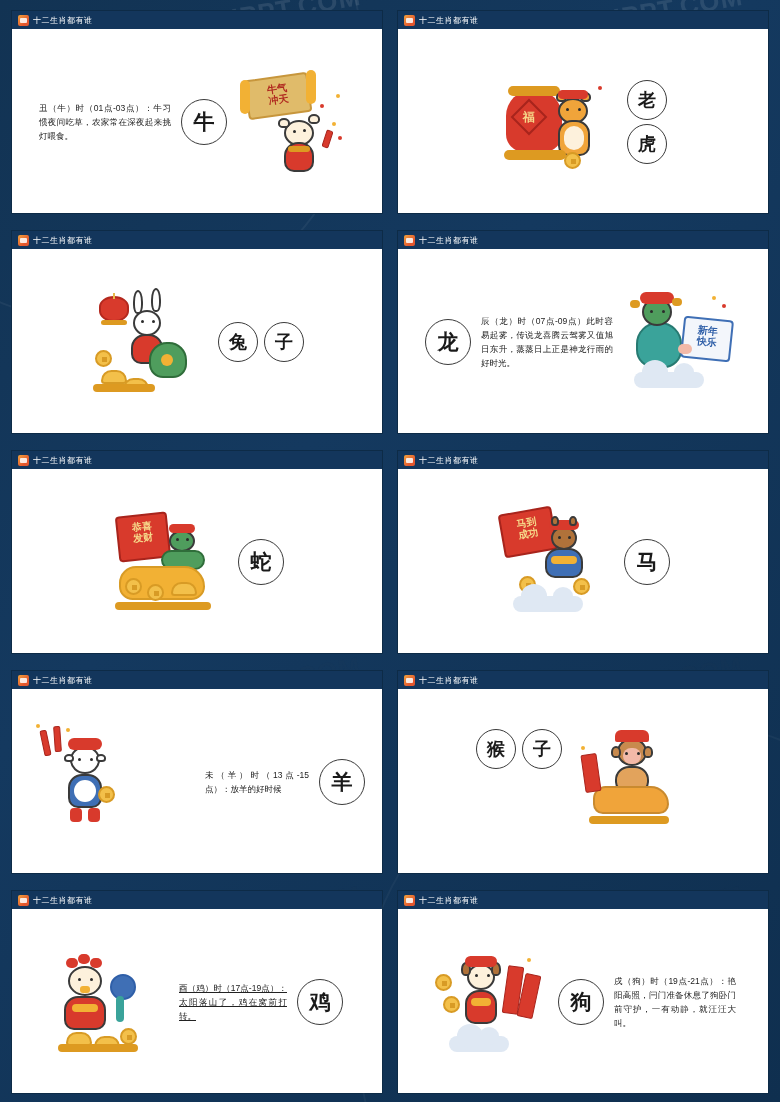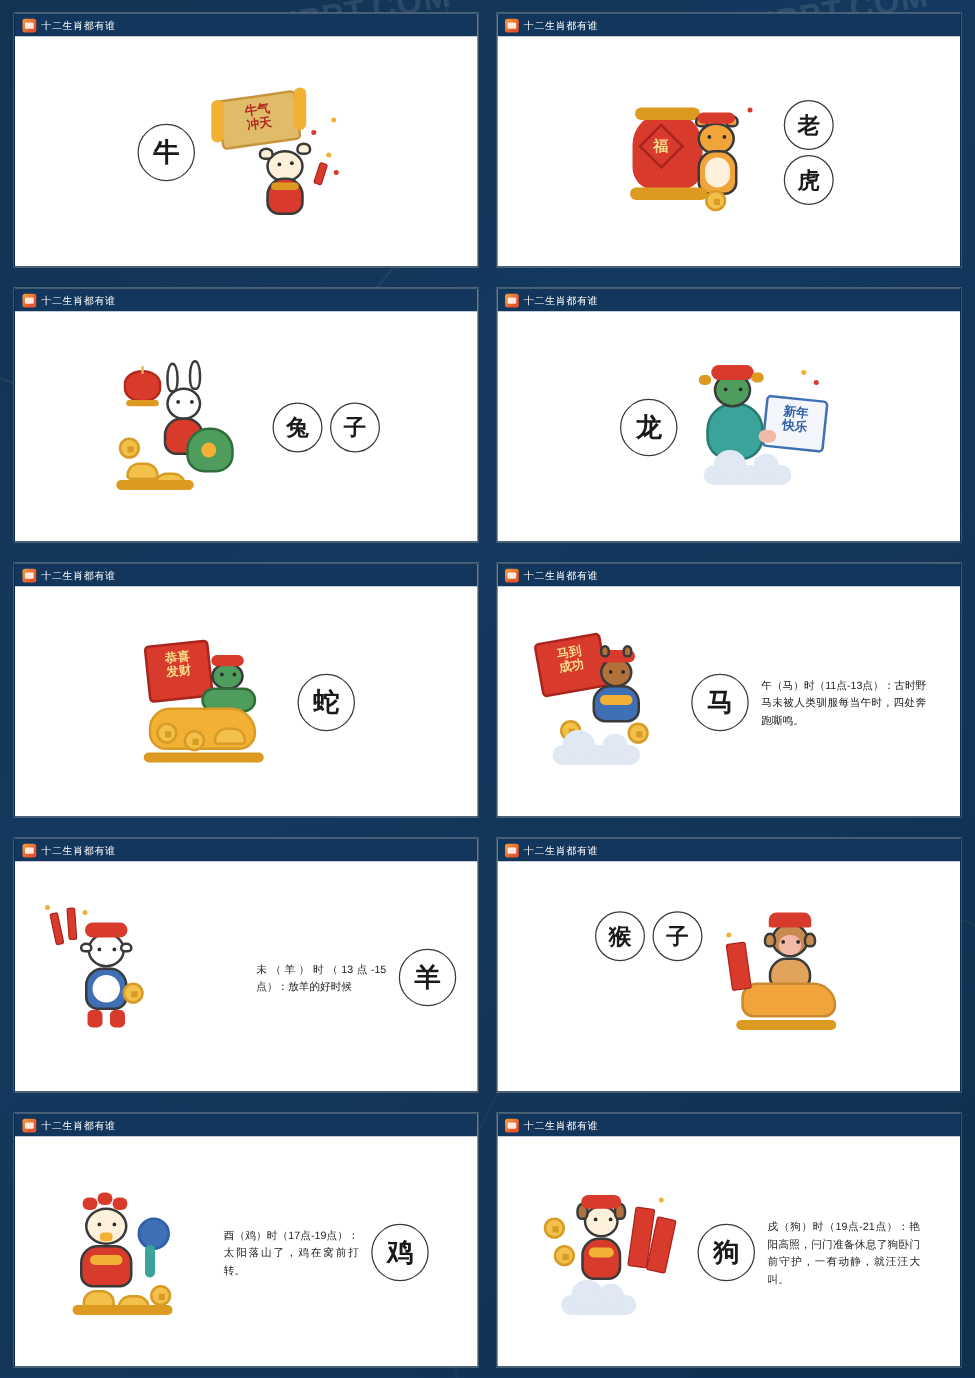--- a/index.html
+++ b/index.html
@@ -274,20 +274,21 @@
   <div class="wm dim" style="left:430px;top:905px;">熊猫办公 TUKUPPT.COM</div>
 
   <div class="grid">
 
     <div class="slide">
       <div class="slide-header">
         <span class="logo-mark"></span>
         <span class="slide-title">十二生肖都有谁</span>
       </div>
       <div class="slide-body">
+        <div class="text-col">丑（牛）时（01点-03点）：牛习惯夜间吃草，农家常在深夜起来挑灯喂食。</div>
         <div class="zodiac-col">
           <div class="circle">牛</div>
         </div>
         <div class="art-col">
           <div class="illus">
             <div class="scroll-banner" style="left:6px;top:12px;">
                 <div class="chars">牛气<br>冲天</div>
               </div>
             <div class="blob gold" style="left:0px;top:16px;width:10px;height:34px;border-radius:5px;"></div>
             <div class="blob gold" style="left:66px;top:6px;width:10px;height:34px;border-radius:5px;"></div>
@@ -378,20 +379,21 @@
 
     <div class="slide">
       <div class="slide-header">
         <span class="logo-mark"></span>
         <span class="slide-title">十二生肖都有谁</span>
       </div>
       <div class="slide-body">
         <div class="zodiac-col">
           <div class="circle">龙</div>
         </div>
+        <div class="text-col">辰（龙）时（07点-09点）此时容易起雾，传说龙喜腾云驾雾又值旭日东升，蒸蒸日上正是神龙行雨的好时光。</div>
         <div class="art-col">
           <div class="illus">
             <div class="blob teal" style="left:10px;top:38px;width:46px;height:46px;border-radius:22px 22px 18px 18px;border:2px solid #277a72;"></div>
             <div class="head green" style="left:16px;top:14px;width:30px;height:28px;"></div>
             <div class="blob red" style="left:14px;top:8px;width:34px;height:12px;border-radius:6px;"></div>
             <div class="eye" style="left:24px;top:26px;"></div>
             <div class="eye" style="left:36px;top:26px;"></div>
             <div class="blob goldD" style="left:4px;top:16px;width:10px;height:8px;border-radius:4px;"></div>
             <div class="blob goldD" style="left:46px;top:14px;width:10px;height:8px;border-radius:4px;"></div>
             <div class="scroll-banner" style="left:56px;top:34px;width:50px;height:42px;transform:rotate(6deg);background:#f3f6fb;border-color:#3f6fb5;">
@@ -455,21 +457,20 @@
             <div class="body-sh blue" style="left:46px;top:44px;width:38px;height:30px;"></div>
             <div class="blob gold" style="left:52px;top:52px;width:26px;height:8px;border-radius:4px;"></div>
             <div class="coin" style="left:74px;top:74px;"></div>
             <div class="coin" style="left:20px;top:72px;"></div>
             <div class="cloud" style="left:14px;top:92px;"></div>
           </div>
         </div>
         <div class="zodiac-col">
           <div class="circle">马</div>
         </div>
-        <div class="text-col">午（马）时（11点-13点）：古时野马未被人类驯服每当午时，四处奔跑嘶鸣。</div>
       </div>
     </div>
 
     <div class="slide">
       <div class="slide-header">
         <span class="logo-mark"></span>
         <span class="slide-title">十二生肖都有谁</span>
       </div>
       <div class="slide-body">
         <div class="art-col">
@@ -545,21 +546,21 @@
             <div class="body-sh red" style="left:10px;top:52px;width:42px;height:34px;"></div>
             <div class="blob gold" style="left:18px;top:60px;width:26px;height:8px;border-radius:4px;"></div>
             <div class="blob blue" style="left:56px;top:30px;width:26px;height:26px;border-radius:50%;border:2px solid #2f5fa8;"></div>
             <div class="blob teal" style="left:62px;top:52px;width:8px;height:26px;border-radius:4px;"></div>
             <div class="ingot" style="left:12px;top:88px;"></div>
             <div class="ingot" style="left:40px;top:92px;"></div>
             <div class="coin" style="left:66px;top:84px;"></div>
             <div class="blob goldD" style="left:4px;top:100px;width:80px;height:8px;border-radius:4px;"></div>
           </div>
         </div>
-        <div class="text-col" style="width:108px;">酉（鸡）时（17点-19点）：太阳落山了，鸡在窝前打转。</div>
+        <div class="text-col" style="width:108px;text-decoration:underline;">酉（鸡）时（17点-19点）：太阳落山了，鸡在窝前打转。</div>
         <div class="zodiac-col">
           <div class="circle">鸡</div>
         </div>
       </div>
     </div>
 
     <div class="slide">
       <div class="slide-header">
         <span class="logo-mark"></span>
         <span class="slide-title">十二生肖都有谁</span>

